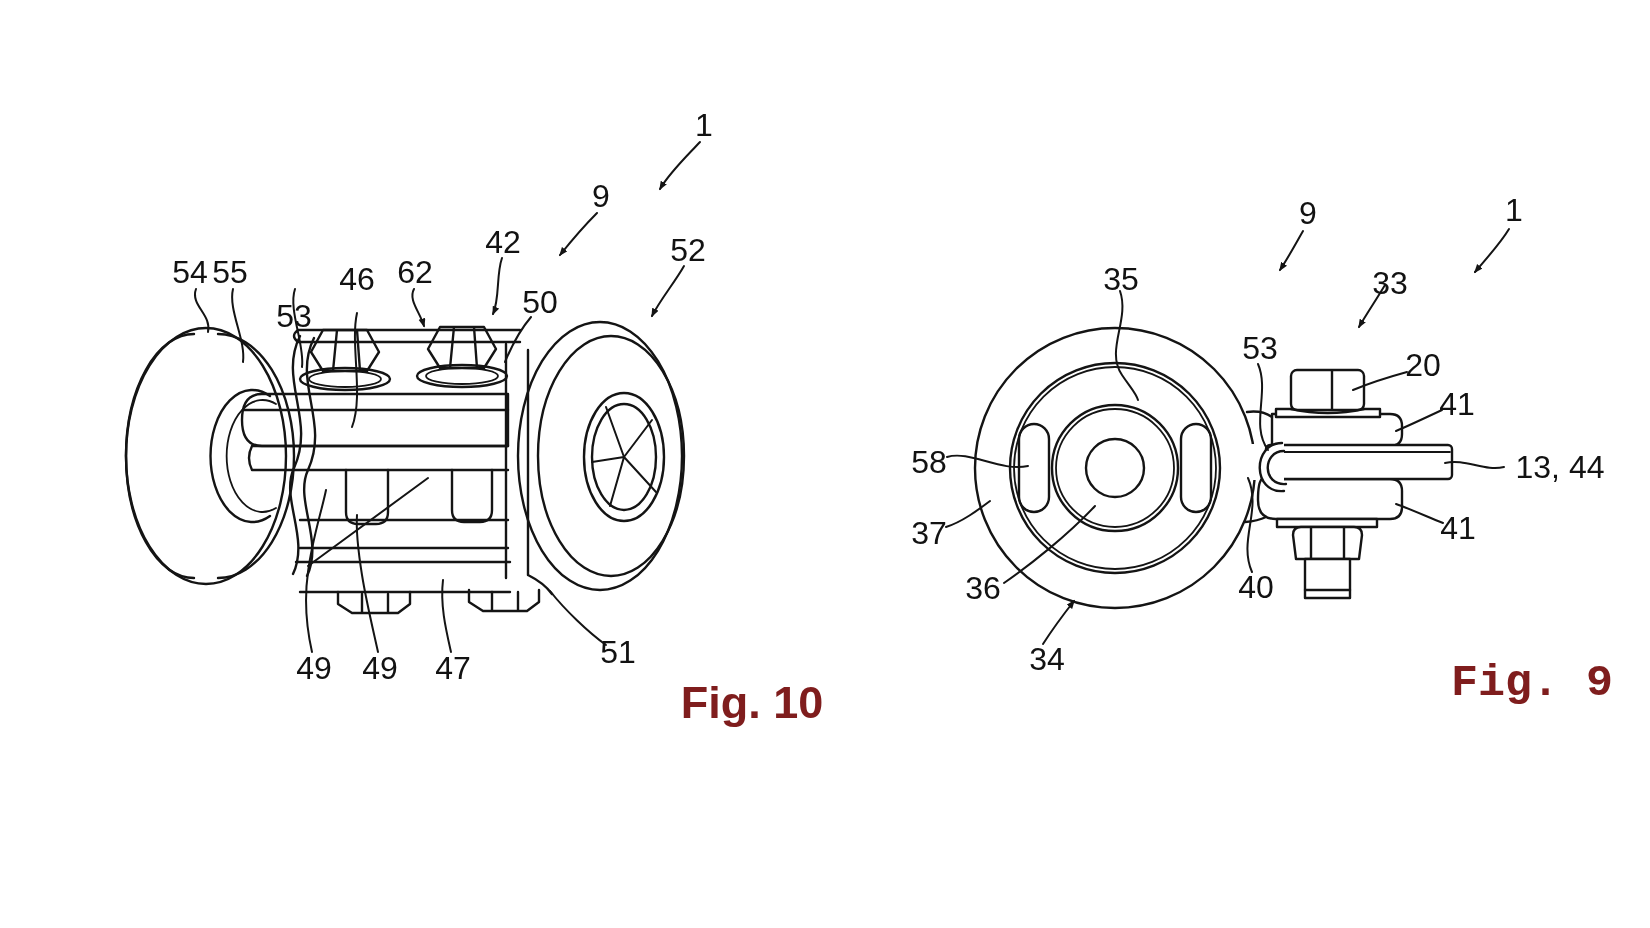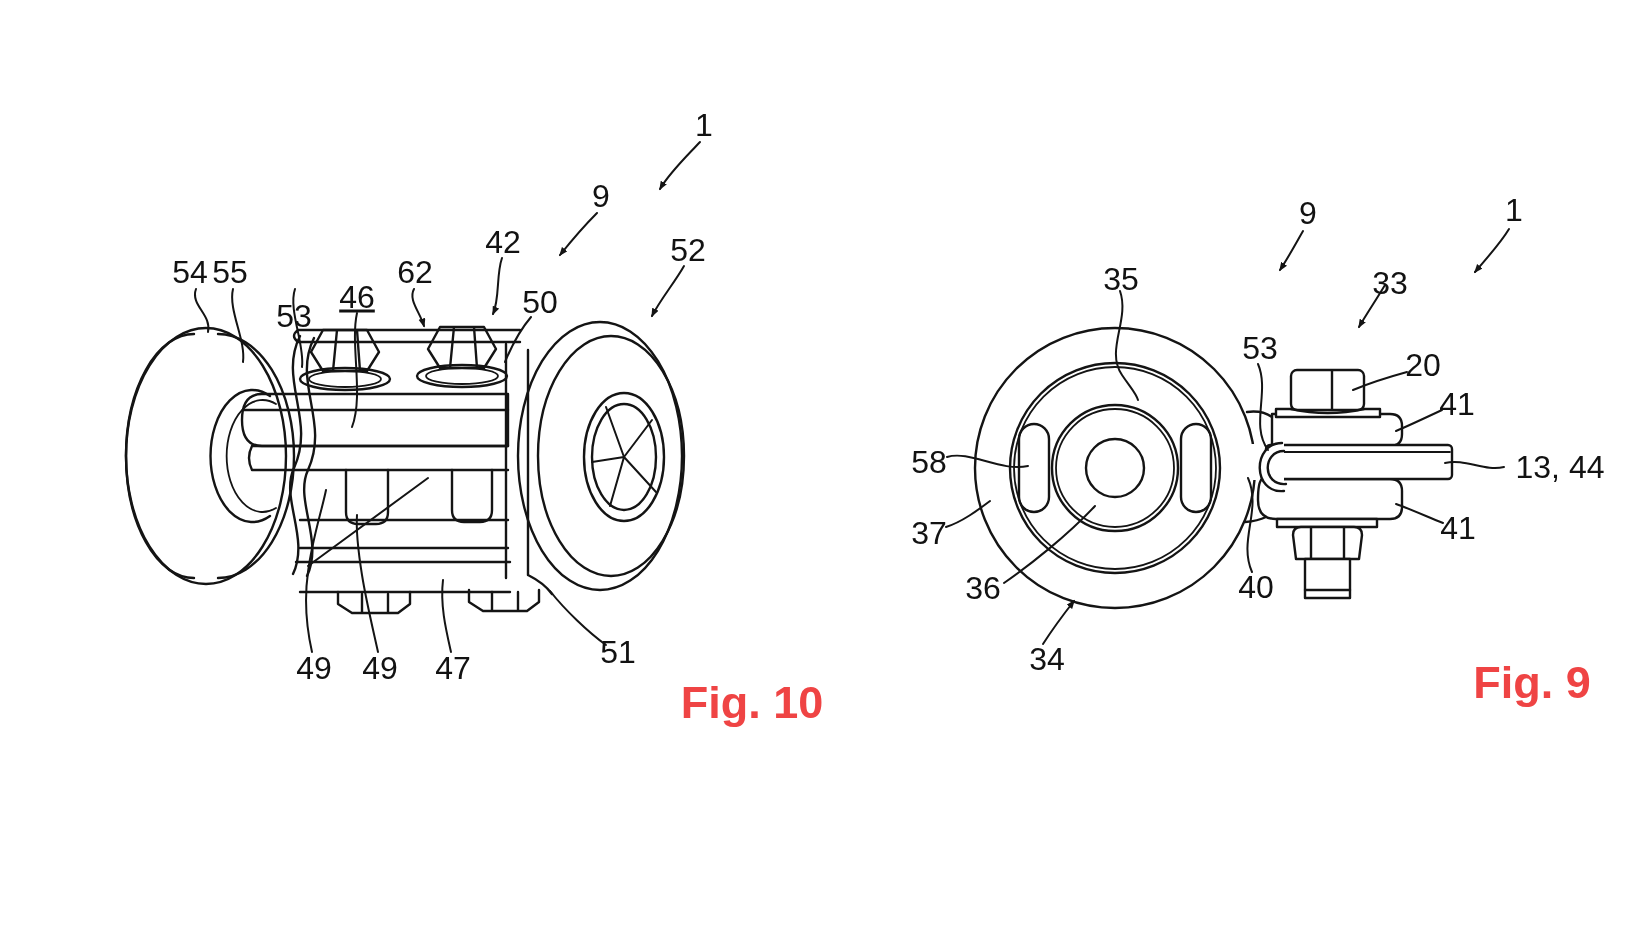--- a/index.html
+++ b/index.html
@@ -3,23 +3,23 @@
 <meta charset="utf-8">
 <style>
   html,body{margin:0;padding:0;background:#ffffff;}
   .sheet{position:relative;width:1650px;height:928px;background:#ffffff;overflow:hidden;
          font-family:"Liberation Sans",sans-serif;}
   svg{position:absolute;left:0;top:0;}
   .labels-layer{position:absolute;left:0;top:0;width:100%;height:100%;pointer-events:none;}
   .ref-label{position:absolute;transform:translate(-50%,-50%);font-size:32px;color:#121212;
              white-space:nowrap;font-family:"Liberation Sans",sans-serif;}
   .fig-caption{position:absolute;transform:translate(-50%,-50%);font-weight:bold;font-size:45px;
-               color:#ef4444;white-space:nowrap;font-family:"Liberation Sans",sans-serif;}
+               color:#7f1d1d;white-space:nowrap;font-family:"Liberation Sans",sans-serif;}
   .cap10{left:752px;top:703px;}
-  .cap9{left:1532px;top:683px;}
+  .cap9{left:1532px;top:683px;font-family:Liberation Mono, monospace;}
 </style>
 </head>
 <body>
 
 <div class="sheet">
 
   <svg width="1650" height="928" viewBox="0 0 1650 928">
     <defs>
       <marker id="ah" markerWidth="10" markerHeight="8" refX="7.5" refY="3.5" orient="auto" markerUnits="userSpaceOnUse">
         <path d="M0,0 L9,3.5 L0,7 Z" fill="#141414"></path>
@@ -146,21 +146,21 @@
         <path d="M1004,583 C1030,565 1068,535 1095,506"></path>
         <path d="M1043,644 C1052,630 1063,615 1074,601" marker-end="url(#ah)"></path>
       </g>
     </g>
   </svg>
 
   <div class="labels-layer">
       <span class="ref-label" style="left: 190px; top: 272px;">54</span>
       <span class="ref-label" style="left: 230px; top: 272px;">55</span>
       <span class="ref-label" style="left: 294px; top: 272px; margin-top: 44px;">53</span>
-      <span class="ref-label" style="left: 357px; top: 297px; text-decoration: underline;">46</span>
+      <span class="ref-label" style="left: 357px; top: 279px;">46</span>
       <span class="ref-label" style="left: 415px; top: 272px;">62</span>
       <span class="ref-label" style="left: 503px; top: 242px;">42</span>
       <span class="ref-label" style="left: 540px; top: 302px;">50</span>
       <span class="ref-label" style="left: 601px; top: 196px;">9</span>
       <span class="ref-label" style="left: 704px; top: 125px;">1</span>
       <span class="ref-label" style="left: 688px; top: 250px;">52</span>
       <span class="ref-label" style="left: 314px; top: 668px;">49</span>
       <span class="ref-label" style="left: 380px; top: 668px;">49</span>
       <span class="ref-label" style="left: 453px; top: 668px;">47</span>
       <span class="ref-label" style="left: 618px; top: 652px;">51</span>

